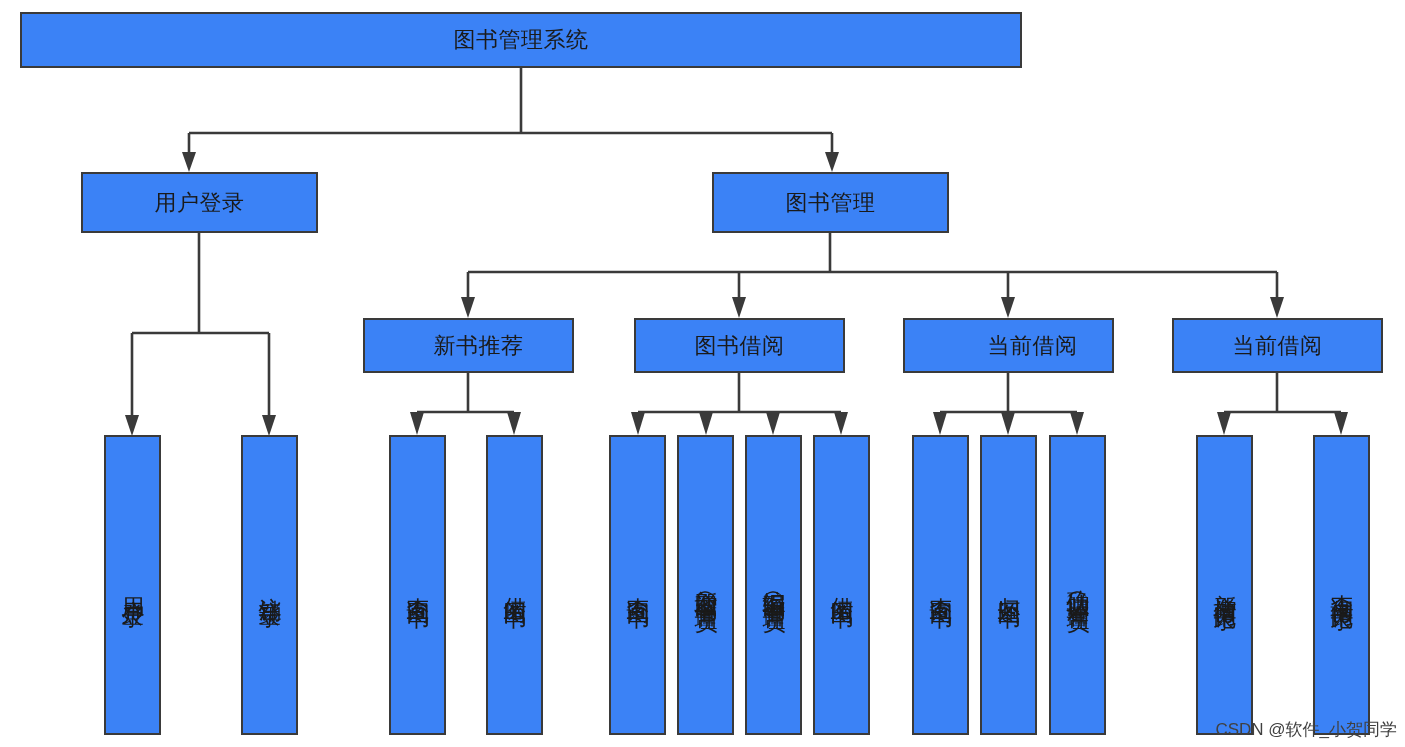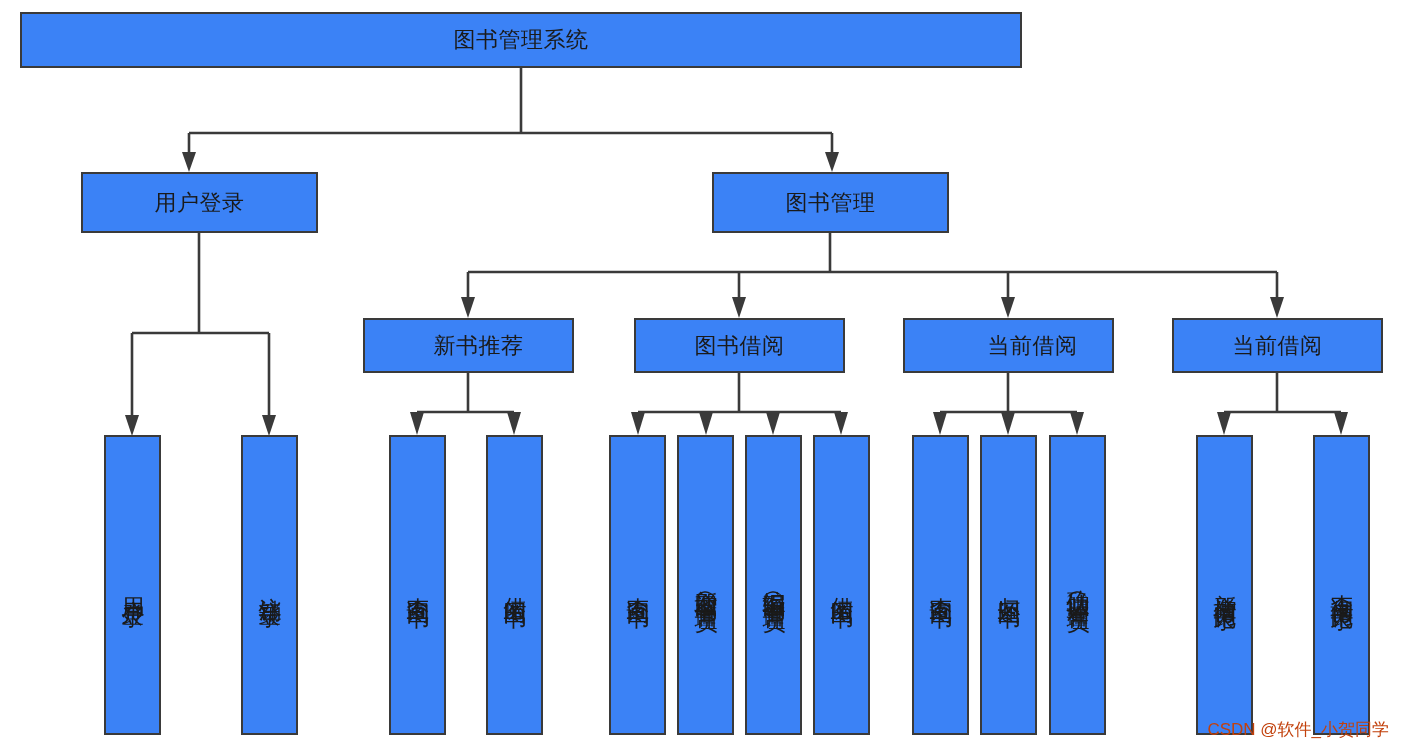--- a/index.html
+++ b/index.html
@@ -40,23 +40,23 @@
     letter-spacing:3px;
     white-space:normal;
     max-height:280px;
   }
   .node.vert.tall .label{max-height:272px;}
   svg#links{position:absolute;left:0;top:0;width:1405px;height:747px;z-index:1;}
   svg#links line, svg#links path{stroke:#3a3a3a;stroke-width:2.6px;fill:none;}
   svg#links polygon{fill:#3a3a3a;}
   #watermark{
     position:absolute;
-    right:16px;bottom:6px;
+    right:8px;bottom:6px;
     font-size:17px;
-    color:#c2410c;
+    color:#404040;
     z-index:3;
     white-space:nowrap;
     pointer-events:none;
   }
 </style>
 </head>
 <body>
 
 <div id="diagram">
 

